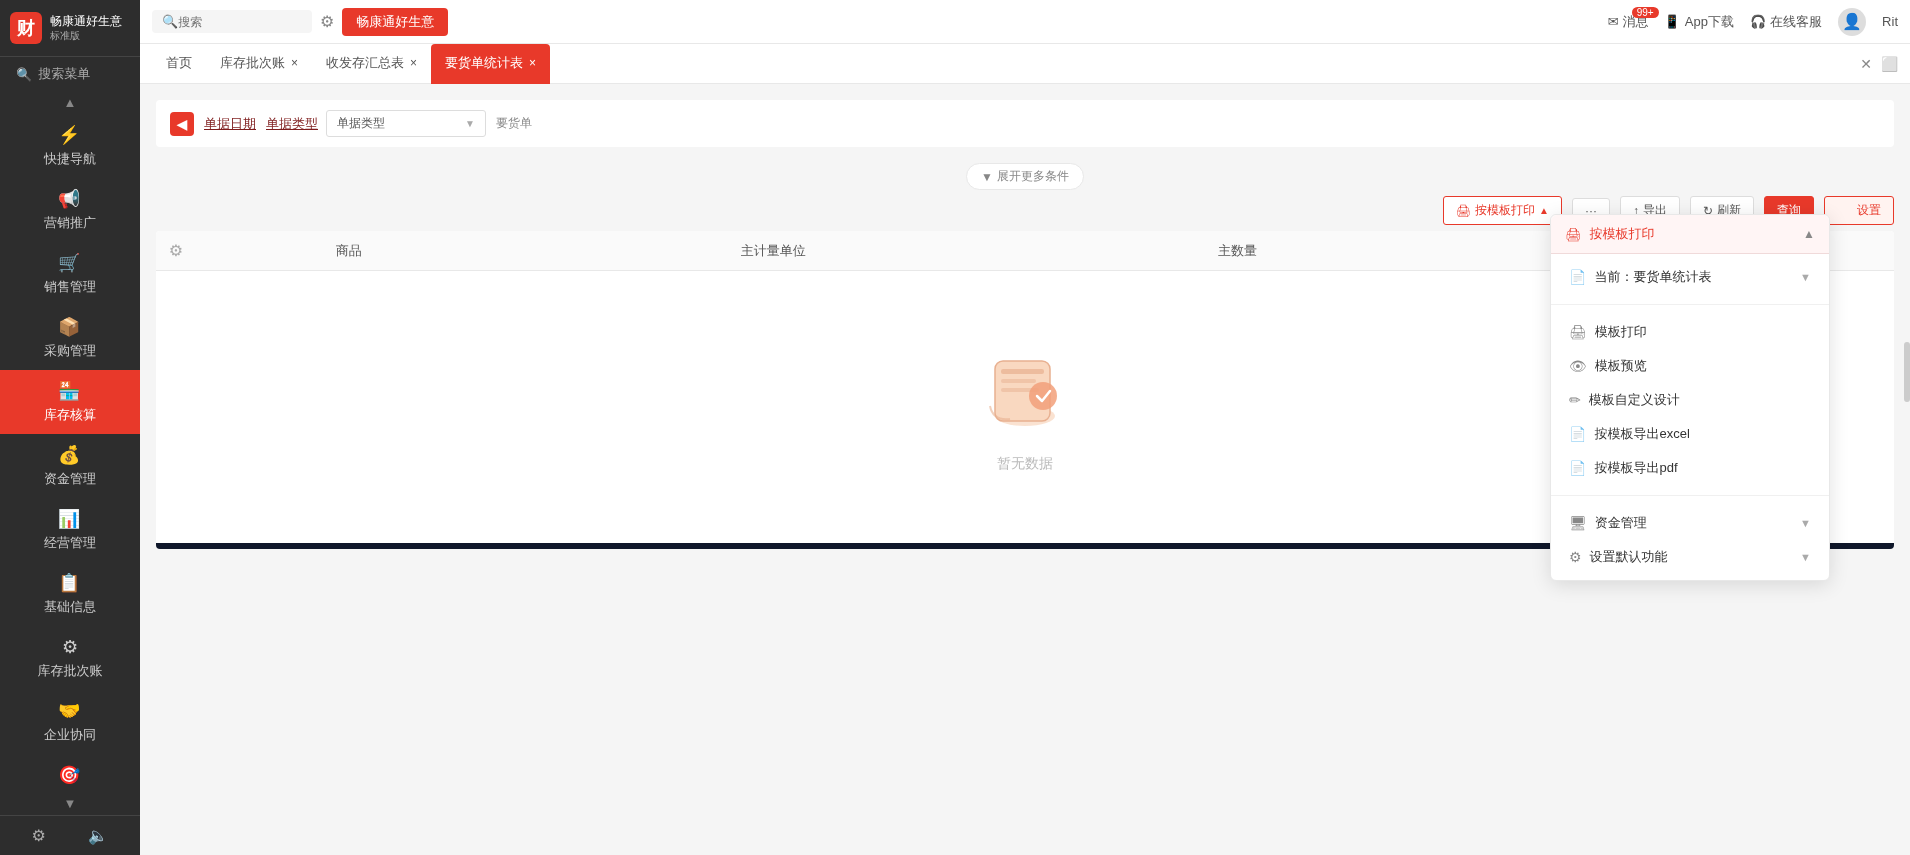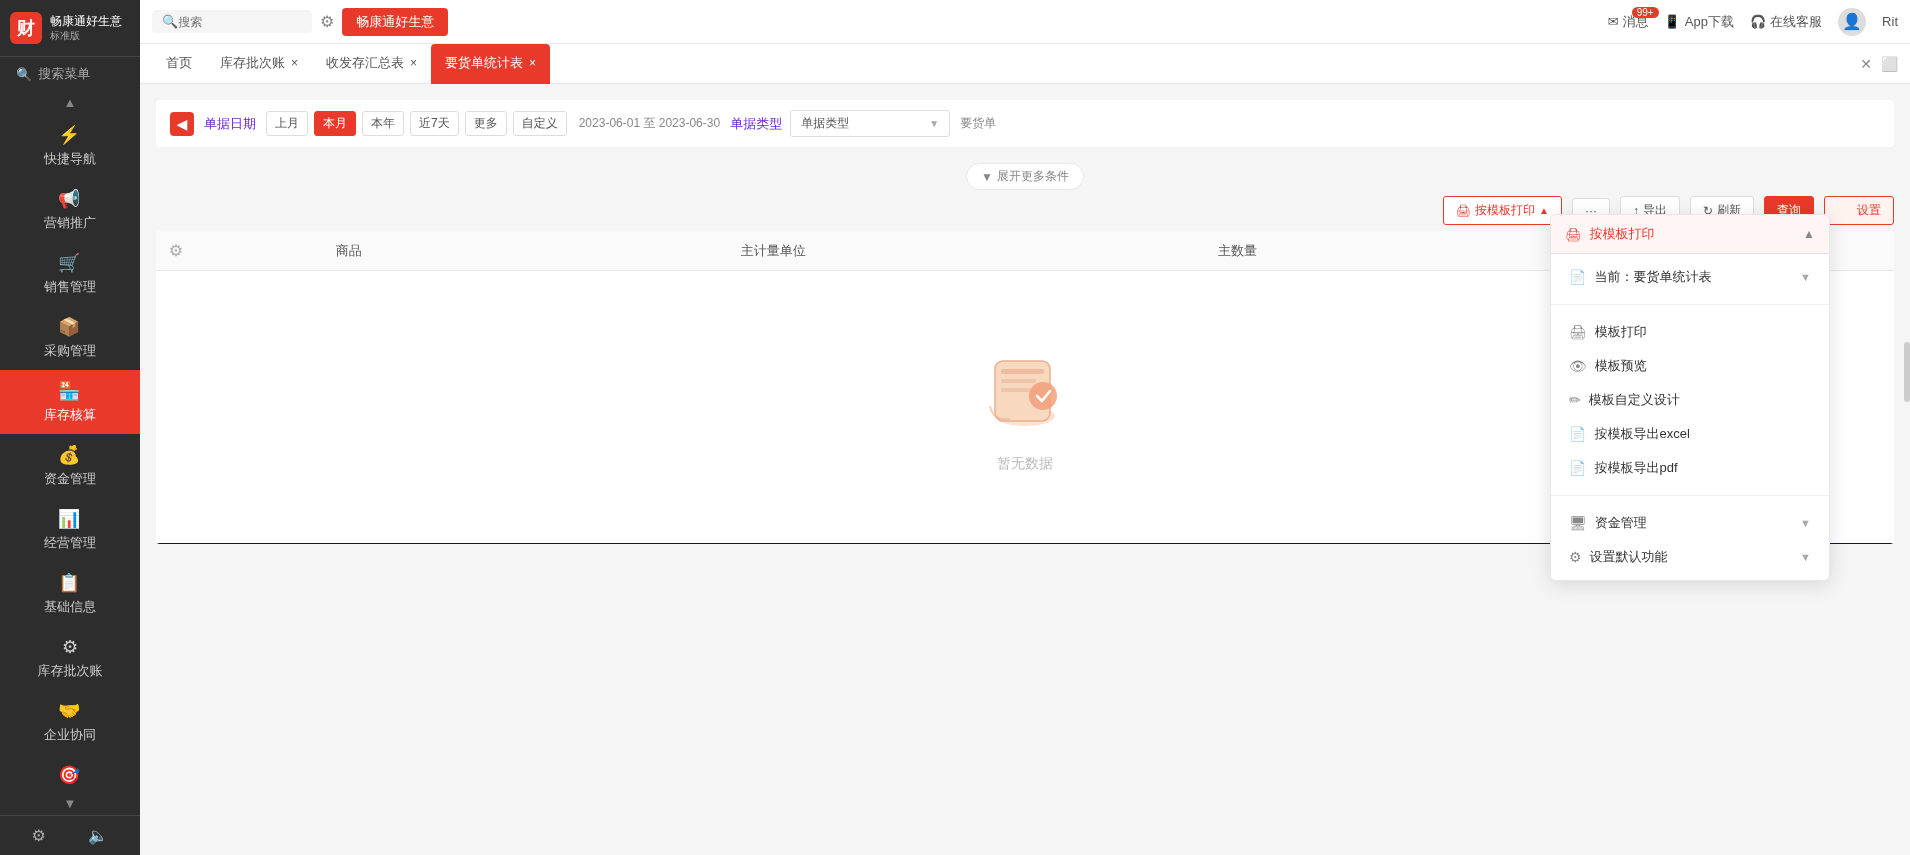--- a/index.html
+++ b/index.html
@@ -263,21 +263,21 @@
       background: #e8392a;
       color: white;
       border: none;
       border-radius: 4px;
       cursor: pointer;
       display: flex;
       align-items: center;
       justify-content: center;
       font-size: 14px;
     }
-    .filter-label { color: #6d28d9; font-size: 13px; white-space: nowrap; }
+    .filter-label { color: #7f1d1d; font-size: 13px; white-space: nowrap; text-decoration: underline; }
     .filter-date-group {
       display: flex;
       align-items: center;
       gap: 6px;
     }
     .date-btn {
       padding: 3px 8px;
       border: 1px solid #ddd;
       border-radius: 3px;
       cursor: pointer;
@@ -383,21 +383,21 @@
       text-align: center;
       font-size: 13px;
       color: #555;
       border-bottom: 1px solid #e8e8e8;
       font-weight: 500;
     }
     .data-table td {
       padding: 10px 12px;
       font-size: 13px;
       color: #333;
-      border-bottom: 1px solid #0f172a;
+      border-bottom: 6px solid #0f172a;
       font-family: Liberation Mono, monospace;
     }
     .data-table th:first-child, .data-table td:first-child { width: 40px; text-align: center; }
     .table-gear { color: #aaa; cursor: pointer; font-size: 16px; }
 
     
     .empty-state {
       display: flex;
       flex-direction: column;
       align-items: center;
@@ -608,29 +608,20 @@
       <div class="win-btn">⬜</div>
     </div>
   </div>
 
   <div class="page-content">
 
 
     <div class="filter-bar">
       <button class="filter-expand-btn">◀</button>
       <span class="filter-label">单据日期</span>
-      <div class="filter-date-group">
-        <button class="date-btn">上月</button>
-        <button class="date-btn active">本月</button>
-        <button class="date-btn">本年</button>
-        <button class="date-btn">近7天</button>
-        <button class="date-btn">更多</button>
-        <button class="date-btn">自定义</button>
-        <span class="date-range">2023-06-01 至 2023-06-30</span>
-      </div>
 
       <div class="filter-select-group">
         <span class="filter-label">单据类型</span>
         <div class="filter-select">
           <span>单据类型</span>
           <span class="caret">▼</span>
         </div>
       </div>
 
       <span class="filter-extra-label">要货单</span>

